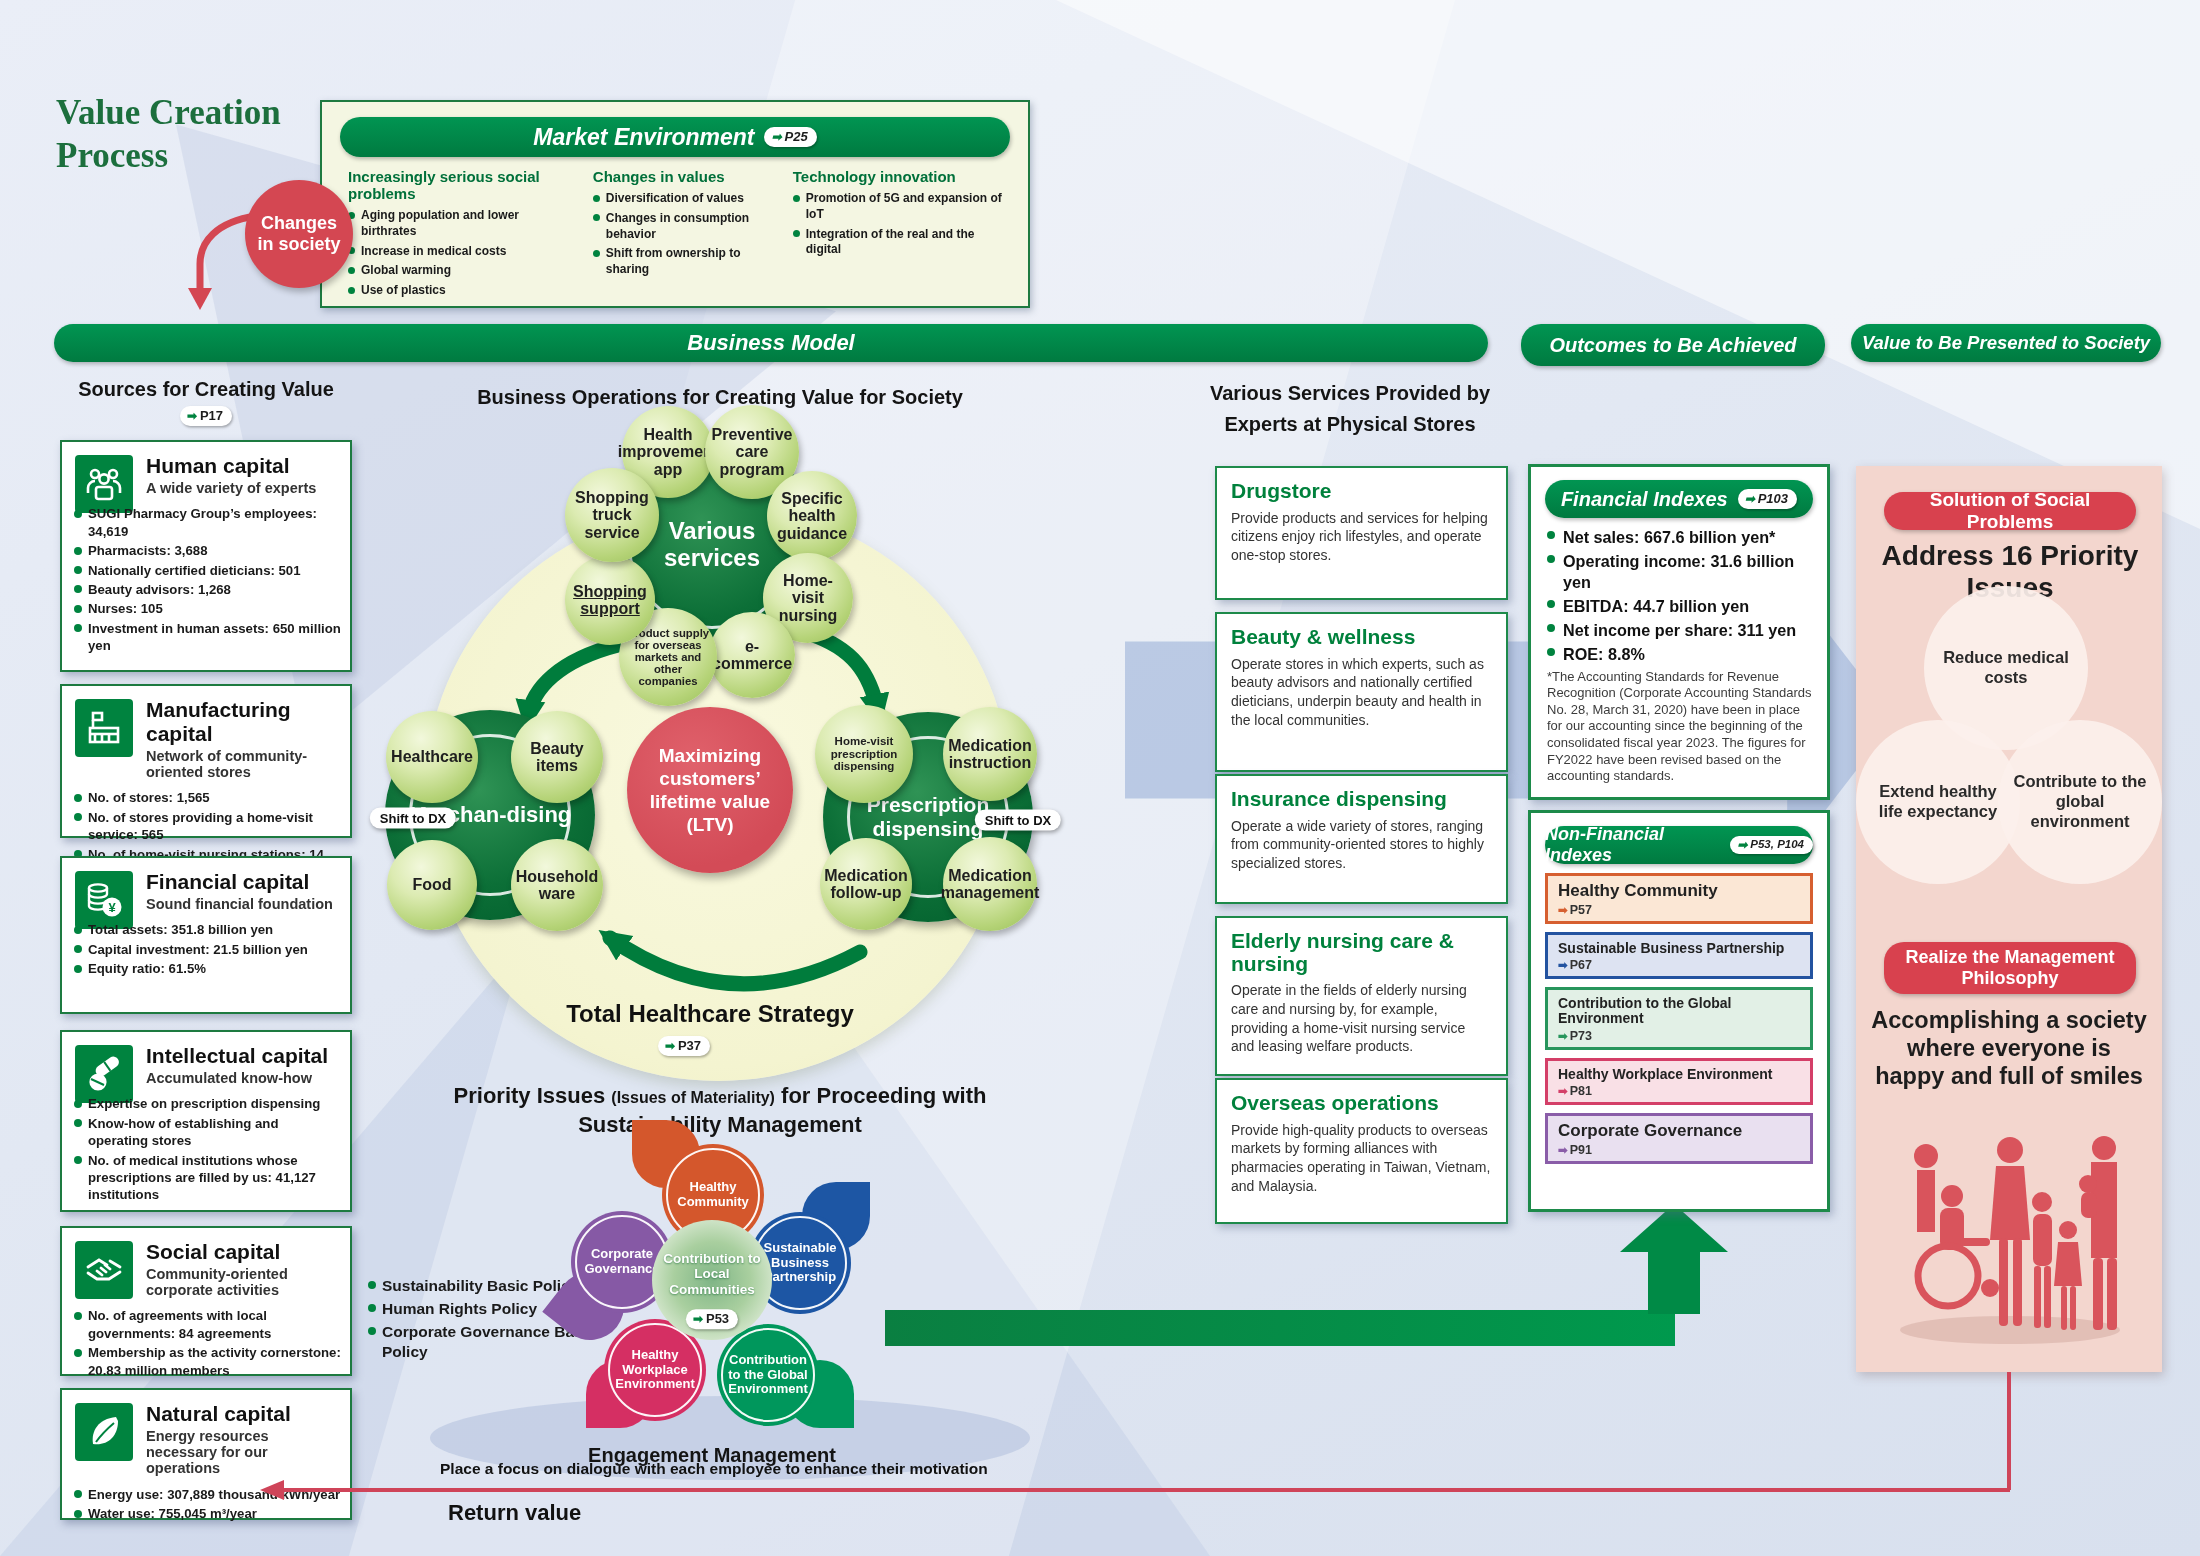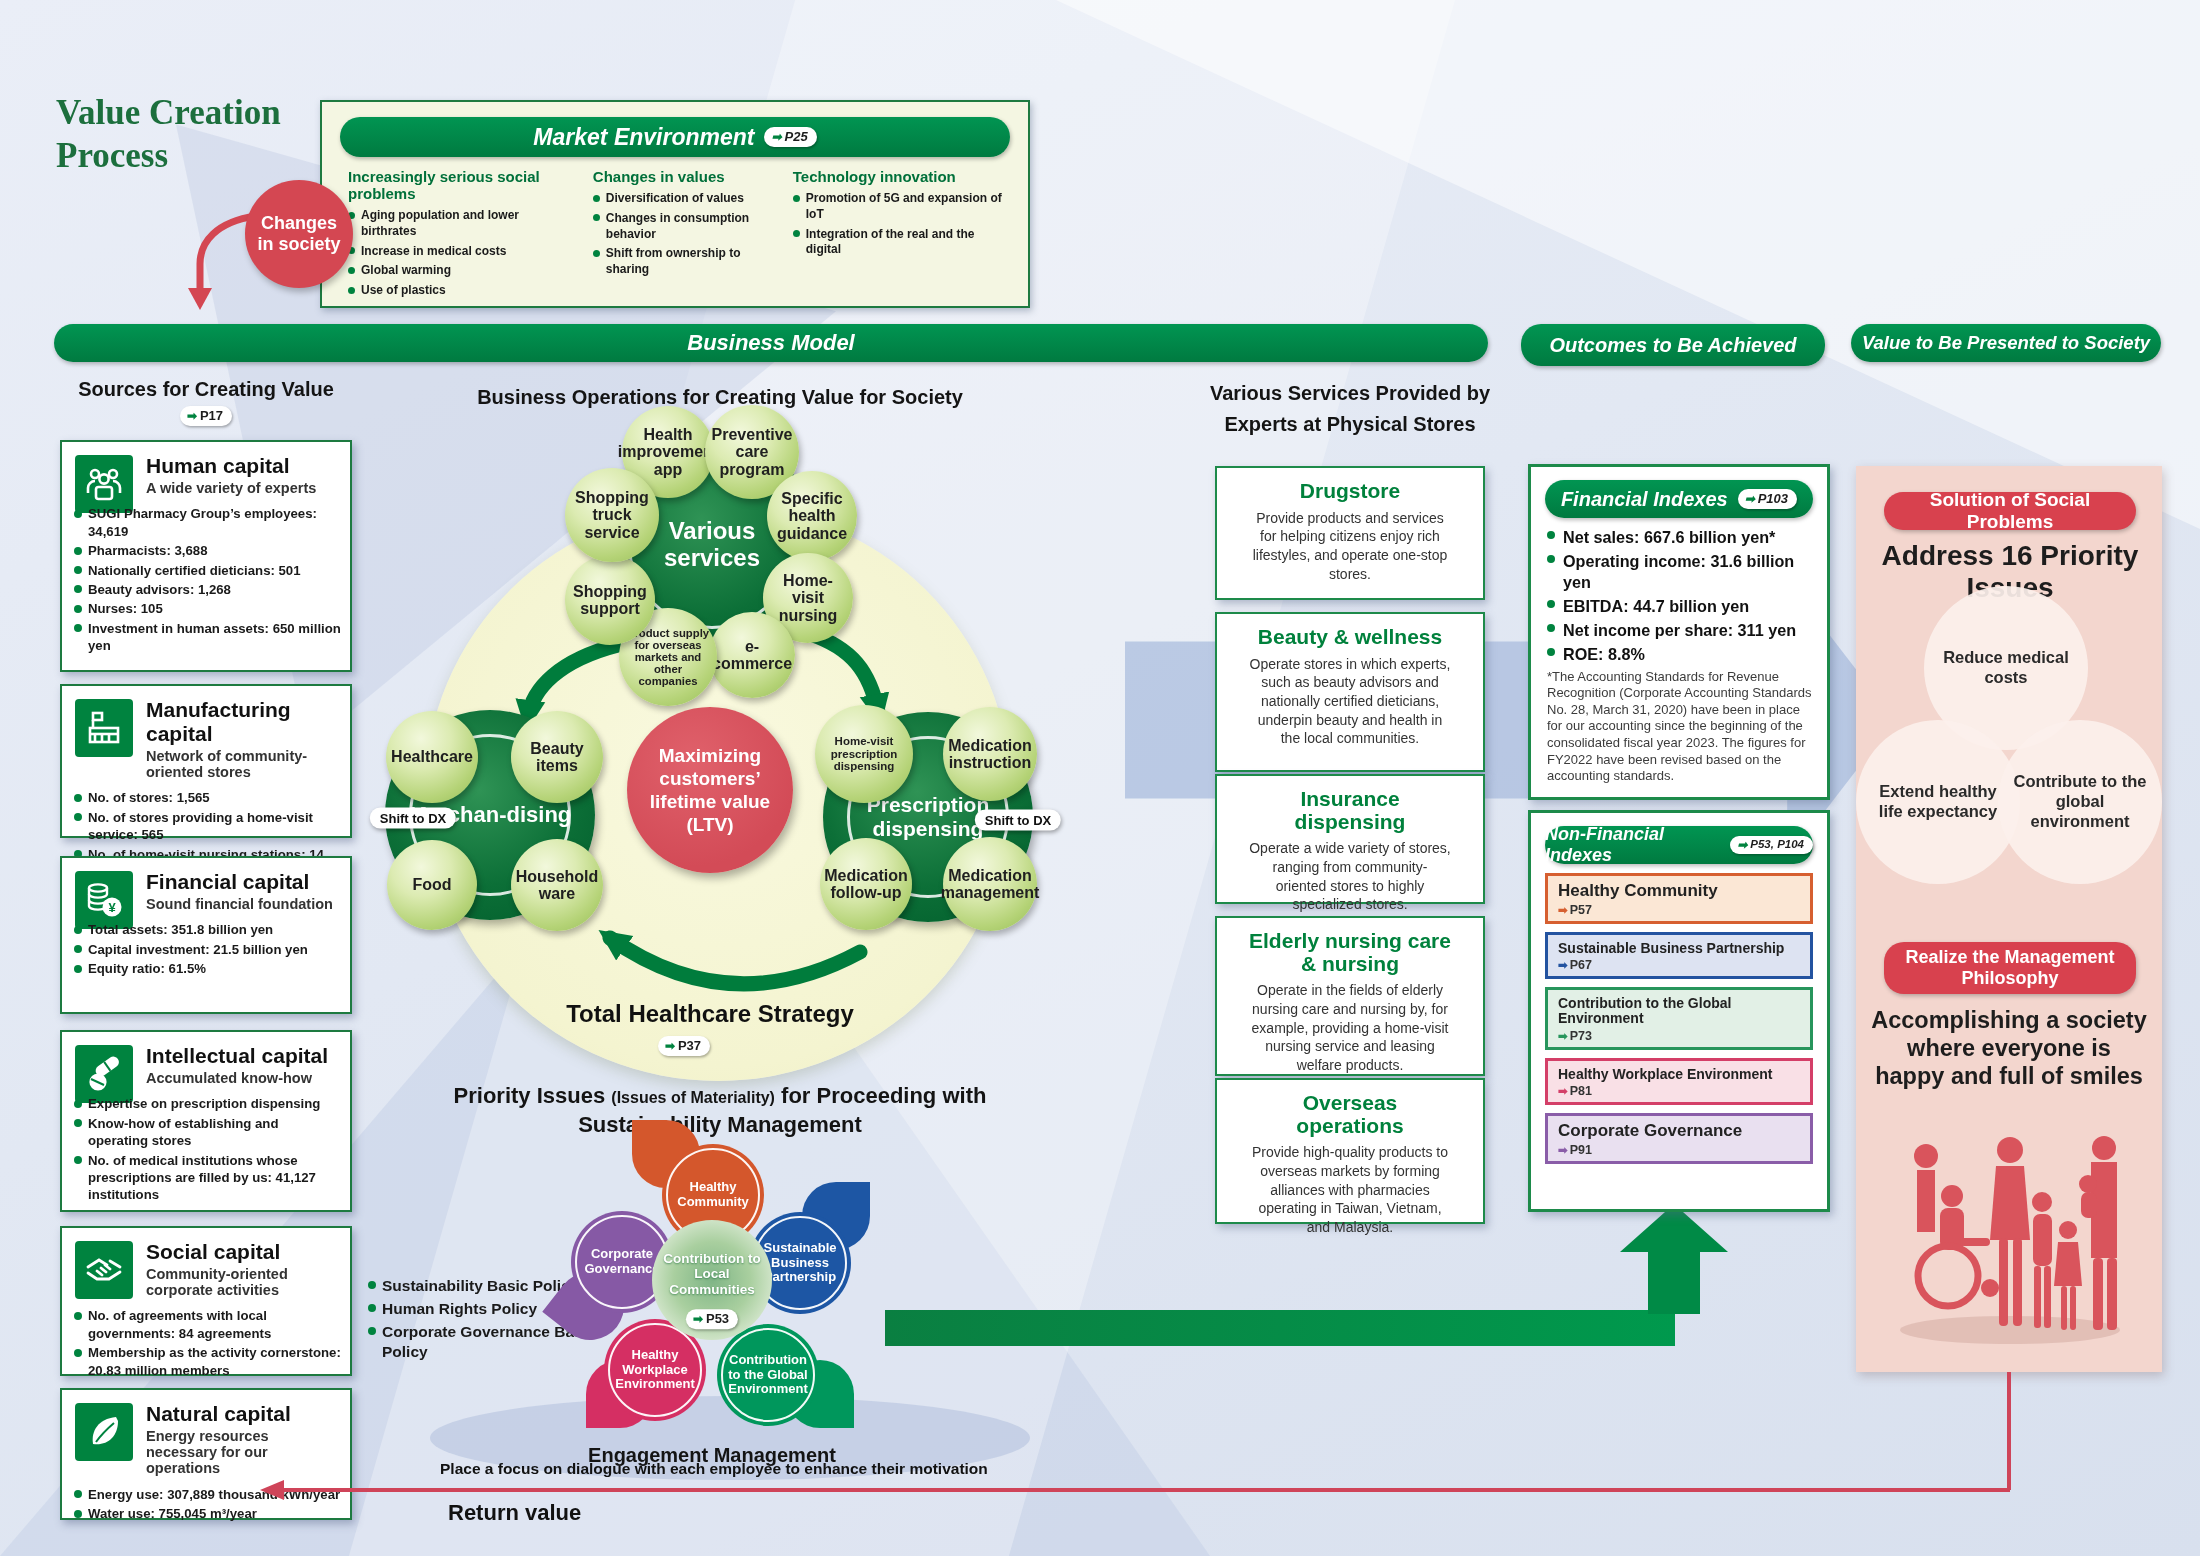--- a/index.html
+++ b/index.html
@@ -68,22 +68,22 @@
     display:flex;align-items:center;justify-content:center;text-align:center;font-weight:700;font-size:16px;
     line-height:1.08;color:#202020;padding:6px;box-sizing:border-box;box-shadow:2px 4px 6px rgba(0,0,0,.28);}
   .shift{position:absolute;transform:translate(-50%,-50%);background:#fff;border-radius:13px;padding:3px 10px;
     font-weight:700;font-size:13px;color:#111;box-shadow:1px 2px 4px rgba(0,0,0,.35);z-index:5;white-space:nowrap;}
   .ltv{left:710px;top:790px;width:166px;height:166px;border-radius:50%;transform:translate(-50%,-50%);z-index:4;
     background:radial-gradient(circle at 40% 33%,#e0616b 0%,#d34b57 70%);color:#fff;font-weight:700;font-size:19px;
     display:flex;align-items:center;justify-content:center;text-align:center;line-height:1.22;padding:10px;box-sizing:border-box;
     box-shadow:3px 5px 9px rgba(0,0,0,.3);position:absolute;}
   .strategy{left:500px;top:1000px;width:420px;text-align:center;font-weight:700;font-size:24px;z-index:3;color:#111;}
   
-  .svc{position:absolute;left:1215px;width:270px;background:#fff;border:2.5px solid #1d8a4a;z-index:3;
-    box-shadow:3px 4px 8px rgba(90,105,140,.4);padding:12px 32px;box-sizing:border-box;text-align:center;}
+  .svc{position:absolute;left:1215px;width:293px;background:#fff;border:2.5px solid #1d8a4a;z-index:3;
+    box-shadow:3px 4px 8px rgba(90,105,140,.4);padding:12px 14px;box-sizing:border-box;}
   .svc-title{color:#00813c;font-weight:700;font-size:21px;line-height:1.08;margin-bottom:6px;}
   .svc-body{font-size:14px;color:#333;line-height:1.33;font-weight:500;}
   
   .obox{position:absolute;left:1528px;width:302px;background:#fff;border:3px solid #1d8a4a;z-index:3;
     box-shadow:3px 4px 8px rgba(90,105,140,.4);box-sizing:border-box;}
   .obox-pill{margin:13px 14px 9px 14px;height:38px;font-size:20px;}
   .fin-items{margin:0 12px 4px 16px;}
   .fin-items .li{font-size:16.2px;font-weight:700;margin-bottom:4px;padding-left:16px;line-height:1.25;color:#111;}
   .fin-items .li::before{top:4px;}
   .footnote{margin:2px 14px 8px 16px;font-size:13px;color:#3c3c3c;line-height:1.28;font-weight:500;}
@@ -361,21 +361,21 @@
 
   <div class="cluster" style="left:712px;top:545px;width:216px;height:216px;font-size:24px;">
     <span class="cl-label">Various services</span>
   </div>
   <div class="bubble" style="left:668px;top:452px;width:92px;height:92px;">Health improvement app</div>
   <div class="bubble" style="left:752px;top:452px;width:94px;height:94px;">Preventive care program</div>
   <div class="bubble" style="left:812px;top:516px;width:90px;height:90px;">Specific health guidance</div>
   <div class="bubble" style="left:808px;top:598px;width:90px;height:90px;">Home-visit nursing</div>
   <div class="bubble" style="left:752px;top:655px;width:86px;height:86px;">e-commerce</div>
   <div class="bubble" style="left:668px;top:657px;width:98px;height:98px;font-size:11.3px;">Product supply for overseas markets and other companies</div>
-  <div class="bubble" style="left:610px;top:600px;width:90px;height:90px;">Shopping support</div>
+  <div class="bubble" style="left:610px;top:600px;width:90px;height:90px;text-decoration:underline;">Shopping support</div>
   <div class="bubble" style="left:612px;top:515px;width:94px;height:94px;">Shopping truck service</div>
 
   <div class="cluster" style="left:490px;top:815px;width:210px;height:210px;font-size:22px;">
     <span class="cl-label">Merchan-dising</span>
   </div>
   <div class="bubble" style="left:432px;top:757px;width:92px;height:92px;">Healthcare</div>
   <div class="bubble" style="left:557px;top:757px;width:92px;height:92px;">Beauty items</div>
   <div class="bubble" style="left:557px;top:885px;width:92px;height:92px;">Household ware</div>
   <div class="bubble" style="left:432px;top:885px;width:90px;height:90px;">Food</div>
   <div class="shift" style="left:413px;top:818px;">Shift to DX</div>

